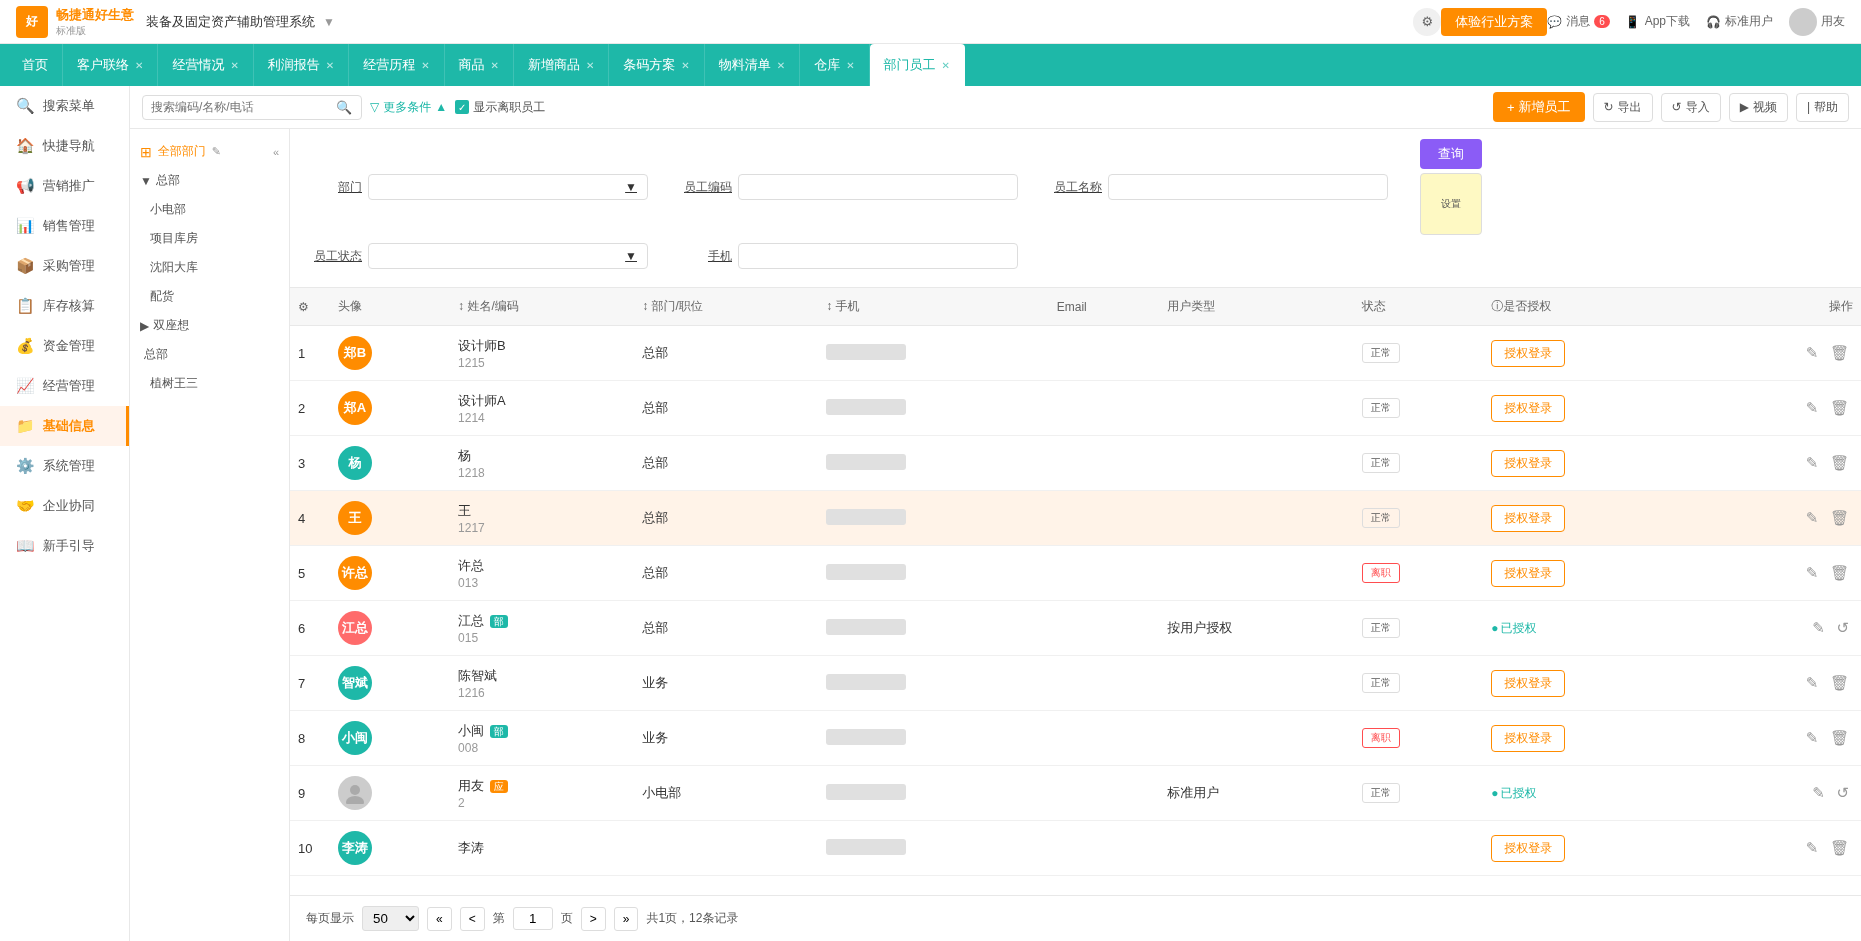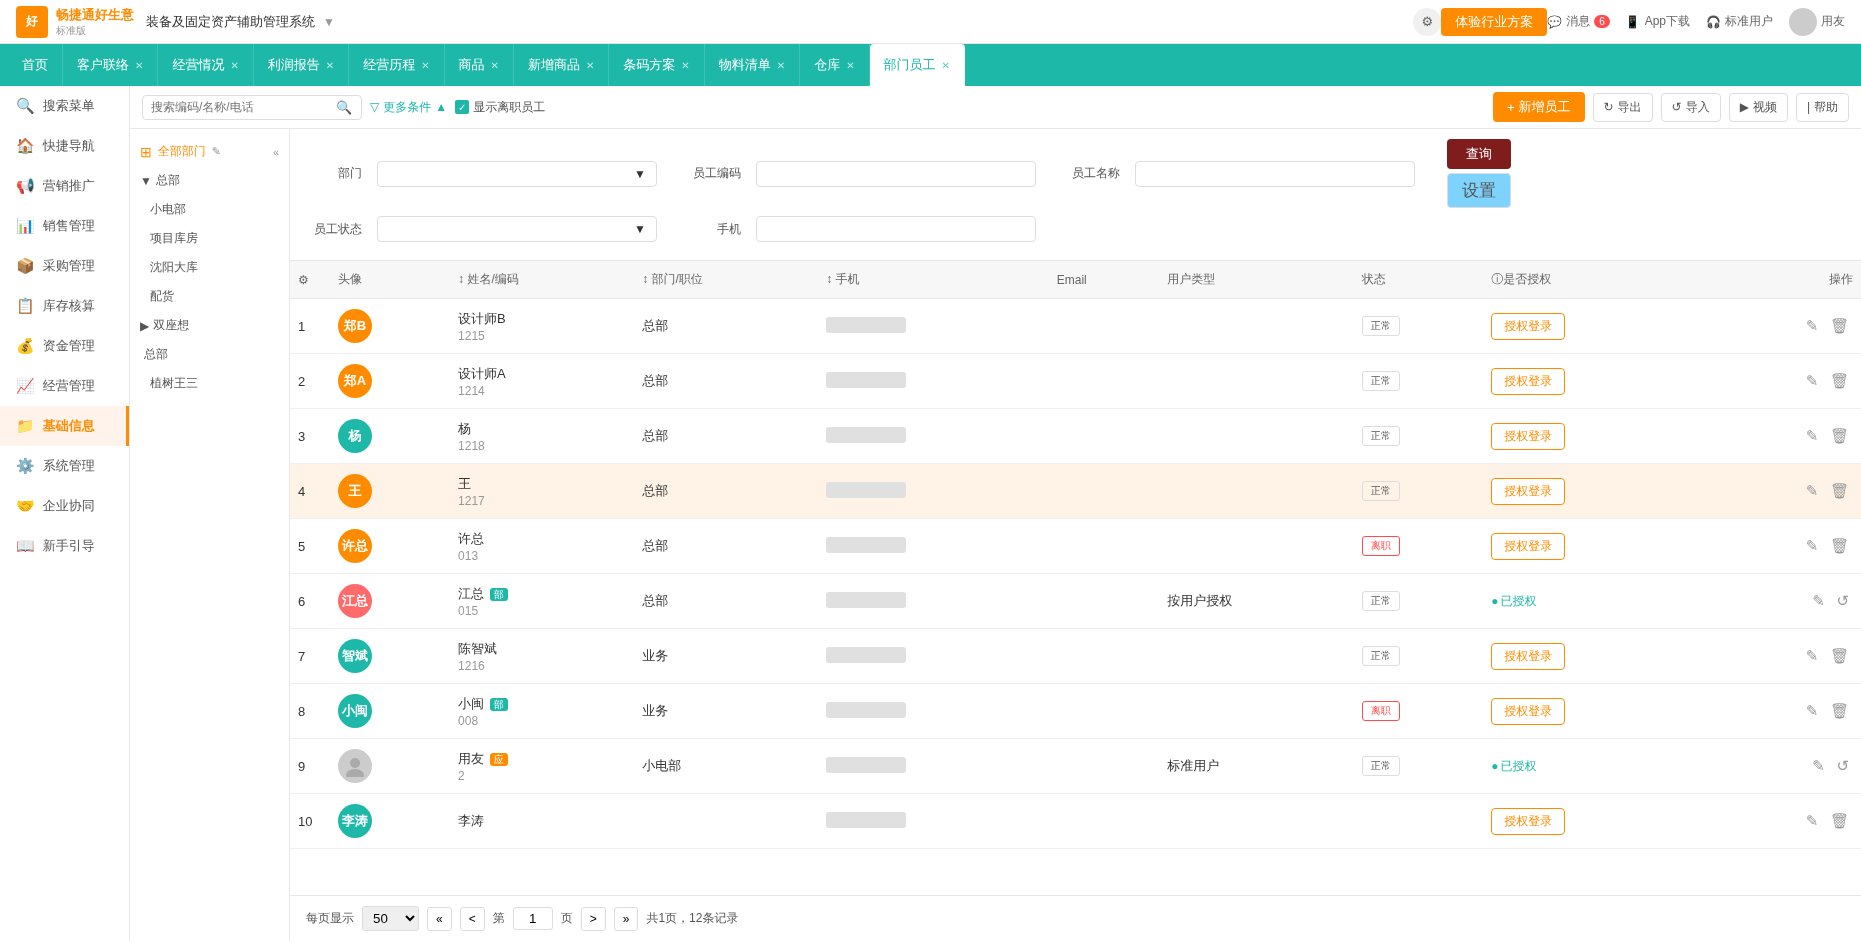--- a/index.html
+++ b/index.html
@@ -62,26 +62,26 @@
     .search-box input { border: none; outline: none; font-size: 12px; width: 100%; }
     .filter-btn { display: flex; align-items: center; gap: 4px; color: #1eb8a8; cursor: pointer; font-size: 12px; }
     .show-resigned { display: flex; align-items: center; gap: 4px; font-size: 12px; color: #555; cursor: pointer; }
     .checkbox-checked { width: 14px; height: 14px; background: #1eb8a8; border-radius: 2px; display: flex; align-items: center; justify-content: center; color: #fff; font-size: 10px; }
     .btn-add { background: #ff8c00; color: #fff; border: none; border-radius: 4px; padding: 6px 14px; cursor: pointer; font-size: 13px; display: flex; align-items: center; gap: 4px; margin-left: auto; }
     .btn-outline { border: 1px solid #ddd; background: #fff; color: #555; border-radius: 4px; padding: 5px 10px; cursor: pointer; font-size: 12px; display: flex; align-items: center; gap: 4px; }
 
     
     .filter-form { background: #fff; border-bottom: 1px solid #e8e8e8; padding: 10px 12px; }
     .filter-row { display: flex; gap: 24px; margin-bottom: 8px; align-items: center; }
-    .filter-field { display: flex; align-items: center; gap: 15px; }
+    .filter-field { display: flex; align-items: center; gap: 6px; text-decoration: underline; }
     .filter-label { font-size: 12px; color: #555; white-space: nowrap; width: 60px; text-align: right; }
     .filter-input { border: 1px solid #ddd; border-radius: 4px; padding: 5px 10px; font-size: 12px; width: 280px; outline: none; }
     .filter-select { border: 1px solid #ddd; border-radius: 4px; padding: 5px 10px; font-size: 12px; width: 280px; outline: none; background: #fff; display: flex; align-items: center; justify-content: space-between; cursor: pointer; }
-    .btn-query { background: #7f1d1d; color: #fff; border: none; border-radius: 4px; padding: 6px 18px; cursor: pointer; font-size: 13px; }
-    .btn-set { border: 1px solid #ddd; background: #7dd3fc; color: #555; border-radius: 4px; padding: 5px 14px; cursor: pointer; font-size: 17px; }
+    .btn-query { background: #8b5cf6; color: #fff; border: none; border-radius: 4px; padding: 6px 18px; cursor: pointer; font-size: 13px; }
+    .btn-set { border: 1px solid #ddd; background: #fef9c3; color: #555; border-radius: 4px; padding: 23px 14px; cursor: pointer; font-size: 10px; }
     .filter-actions { display: flex; flex-direction: column; gap: 4px; margin-left: 8px; }
 
     
     .table-wrap { flex: 1; overflow-y: auto; background: #fff; }
     table { width: 100%; border-collapse: collapse; }
     thead tr { background: #f7f7f7; }
     th { padding: 10px 8px; font-size: 12px; color: #666; font-weight: normal; border-bottom: 1px solid #e8e8e8; text-align: left; white-space: nowrap; }
     td { padding: 10px 8px; font-size: 13px; color: #333; border-bottom: 1px solid #f0f0f0; }
     tr.highlighted td { background: #fff3e8; }
 

